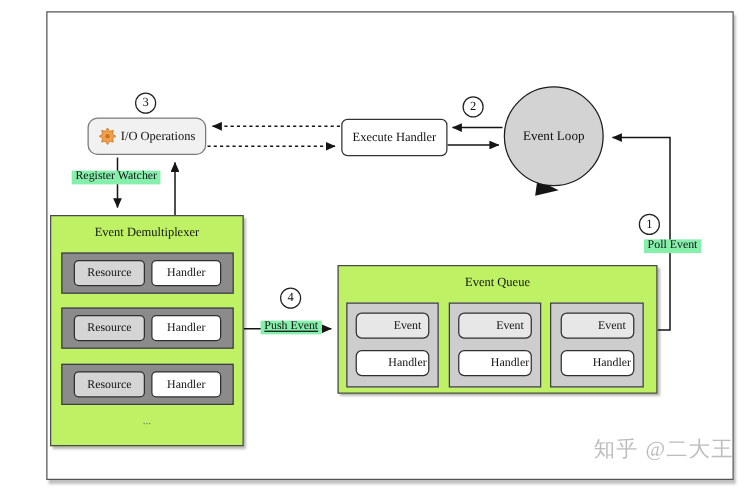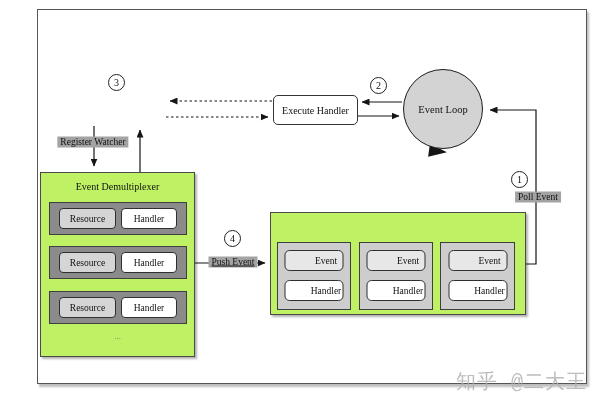--- a/index.html
+++ b/index.html
@@ -5,21 +5,21 @@
   html,body{margin:0;padding:0;background:#fff;}
   .canvas{position:relative;width:600px;height:402px;background:#fff;overflow:hidden;
           font-family:"Liberation Serif","DejaVu Serif",serif;color:#111;}
   .frame{position:absolute;left:37px;top:9px;width:548px;height:373px;
          border:1.5px solid #555;background:#fff;box-shadow:2px 3px 2px rgba(110,110,110,.45);}
   .wires{position:absolute;left:0;top:0;width:600px;height:402px;pointer-events:none;}
   .title{position:absolute;left:299px;top:33px;transform:translateX(-50%);
          font-size:15.5px;letter-spacing:.2px;white-space:nowrap;}
   .badge{position:absolute;width:15px;height:15px;border:1px solid #222;border-radius:50%;
          background:#fff;font-size:10px;line-height:15px;text-align:center;}
-  .chip{position:absolute;transform:translate(-50%,-50%);background:#a3a3a3;padding:0 3px;
+  .chip{position:absolute;transform:translate(-50%,-50%);background:#86efac;padding:0 3px;
         font-size:9.5px;white-space:nowrap;line-height:11px;}
   .node{position:absolute;box-sizing:border-box;display:flex;align-items:center;justify-content:center;}
   .io{left:70px;top:94px;width:95px;height:30px;background:#f1f1f1;border:1.2px solid #7a7a7a;
       border-radius:8px;gap:4px;font-size:10px;}
   .exec{left:273px;top:95px;width:85px;height:30px;background:#fff;border:1.2px solid #333;
         border-radius:5px;font-size:10px;}
   .loop{left:403px;top:69px;width:80px;height:80px;background:#d3d3d3;border:1.3px solid #1b1b1b;
         border-radius:50%;font-size:10.5px;}
   .bigbox{position:absolute;box-sizing:border-box;background:#bef264;border:1.4px solid #4a4a4a;
           box-shadow:2px 2px 2px rgba(0,0,0,.3);}
@@ -31,22 +31,22 @@
   .cell{box-sizing:border-box;height:21px;border:1.1px solid #2f2f2f;border-radius:4px;
         display:flex;align-items:center;justify-content:center;font-size:9.5px;}
   .res{width:57px;background:#d5d5d5;}
   .hnd{width:56px;background:#fff;}
   .dots{position:absolute;left:0;right:0;top:158px;text-align:center;font-size:9px;color:#777;}
   .slot{position:absolute;top:29px;width:74px;height:68px;box-sizing:border-box;background:#cdcdcd;
         border:1px solid #3f3f3f;}
   .slot .cell{position:absolute;left:50%;transform:translateX(-50%);width:59px;border-radius:5px;padding-left:24px;}
   .ev{top:7px;background:#e7e7e7;}
   .hd{top:37px;background:#fff;}
-  .watermark{position:absolute;right:13px;top:368px;font-size:20px;color:rgba(178,178,178,.85);
-             font-family:Liberation Mono, monospace;letter-spacing:1px;white-space:nowrap;}
+  .watermark{position:absolute;right:13px;top:348px;font-size:17px;color:rgba(178,178,178,.85);
+             font-family:Liberation Serif, serif;letter-spacing:1px;white-space:nowrap;}
 </style>
 </head>
 <body>
 
 <div class="canvas">
 
   <div class="frame"></div>
 
   <svg class="wires" viewBox="0 0 600 402" xmlns="http://www.w3.org/2000/svg">
     <defs>
@@ -66,20 +66,27 @@
     </g>
     <polygon points="429,145 429,158 447,151" fill="#151515" transform="rotate(8 438 151)"></polygon>
   </svg>
 
 
   <div class="badge" style="left:511px;top:171px;">1</div>
   <div class="badge" style="left:370px;top:77px;">2</div>
   <div class="badge" style="left:108px;top:74px;">3</div>
   <div class="badge" style="left:224px;top:230px;">4</div>
 
+  <div class="node io">
+    <svg width="14" height="14" viewBox="0 0 16 16">
+      <polygon stroke="#C9731F" stroke-width="0.8" points="15.5,8 12.4,9.9 13.3,13.3 9.9,12.4 8,15.5 6.1,12.4 2.7,13.3 3.6,9.9 0.5,8 3.6,6.1 2.7,2.7 6.1,3.6 8,0.5 9.9,3.6 13.3,2.7 12.4,6.1" fill="#F2A14B"></polygon>
+      <circle cx="8" cy="8" r="2" fill="#C9731F"></circle>
+    </svg>
+    <span>I/O Operations</span>
+  </div>
 
   <div class="node loop">
     <span>Event Loop</span>
   </div>
 
   <div class="node exec">
     <span>Execute Handler</span>
   </div>
 
   <div class="bigbox demux">
@@ -93,20 +100,21 @@
       <div class="cell hnd">Handler</div>
     </div>
     <div class="row" style="top:118px;">
       <div class="cell res">Resource</div>
       <div class="cell hnd">Handler</div>
     </div>
     <div class="dots">...</div>
   </div>
 
   <div class="bigbox queue">
+    <div class="boxtitle">Event Queue</div>
     <div class="slot" style="left:6px;">
       <div class="cell ev">Event</div>
       <div class="cell hd">Handler</div>
     </div>
     <div class="slot" style="left:88px;">
       <div class="cell ev">Event</div>
       <div class="cell hd">Handler</div>
     </div>
     <div class="slot" style="left:169px;width:75px;">
       <div class="cell ev">Event</div>

